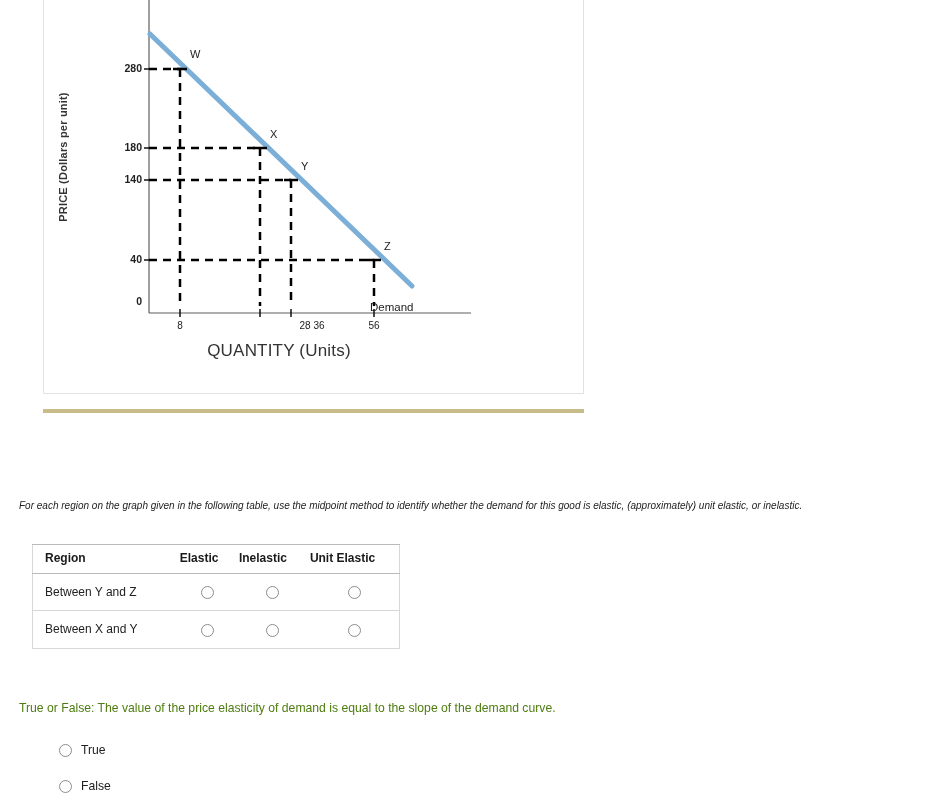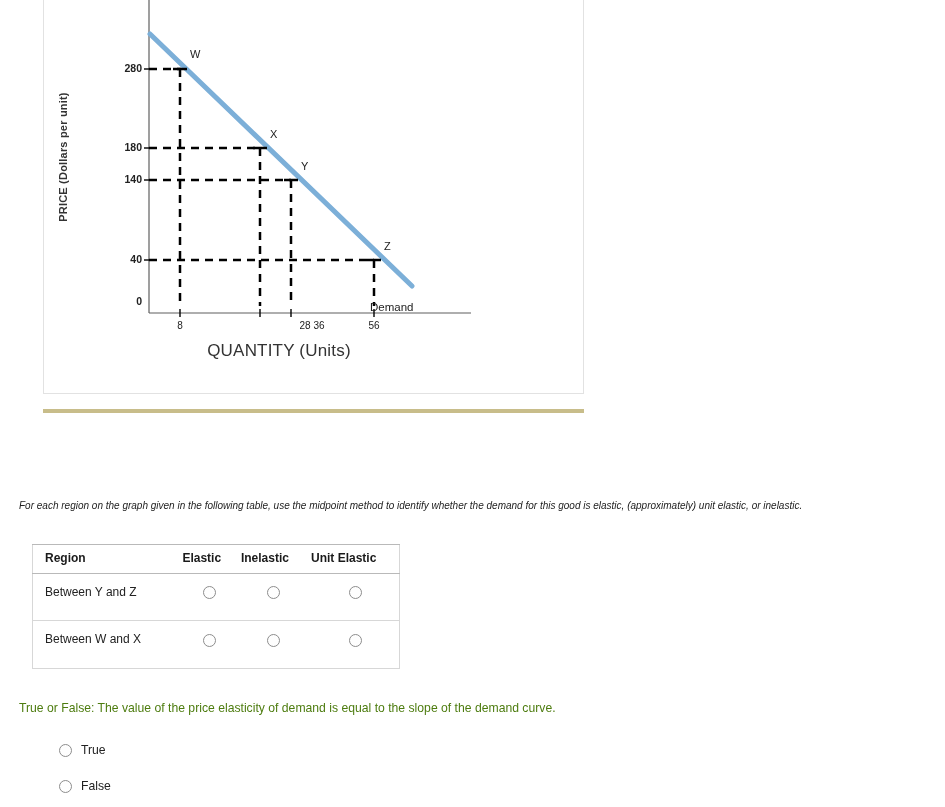--- a/index.html
+++ b/index.html
@@ -125,21 +125,21 @@
     font-weight: bold;
     font-size: 12px;
     text-align: left;
     padding: 6px 8px 8px 12px;
     border-bottom: 1px solid #b9b9b9;
     color: #1a1a1a;
     background: #ffffff;
   }
   #region-table th.center { text-align: left; padding-left: 4px; padding-right: 4px;}
   #region-table td {
-    padding: 11px 8px 21px 12px;
+    padding: 11px 8px 11px 12px;
     border-bottom: 1px solid #d7d7d7;
     color: #222222;
     font-size: 12px;
   }
   #region-table td.center { text-align: center; }
   #region-table tr:first-child th { border-top: 1px solid #b9b9b9; }
   #region-table { border-left: 1px solid #d7d7d7; border-right: 1px solid #d7d7d7;}
 
   .radio {
     display: inline-block;
@@ -252,21 +252,21 @@
     </tr>
   </thead>
   <tbody>
     <tr>
       <td>Between Y and Z</td>
       <td class="center"><span class="radio"></span></td>
       <td class="center"><span class="radio"></span></td>
       <td class="center"><span class="radio"></span></td>
     </tr>
     <tr>
-      <td>Between W and X</td>
+      <td>Between X and Y</td>
       <td class="center"><span class="radio"></span></td>
       <td class="center"><span class="radio"></span></td>
       <td class="center"><span class="radio"></span></td>
     </tr>
   </tbody>
 </table>
 
 <div id="tf-question">True or False: The value of the price elasticity of demand is equal to the slope of the demand curve.</div>
 
 <div class="tf-option" id="tf-true">

